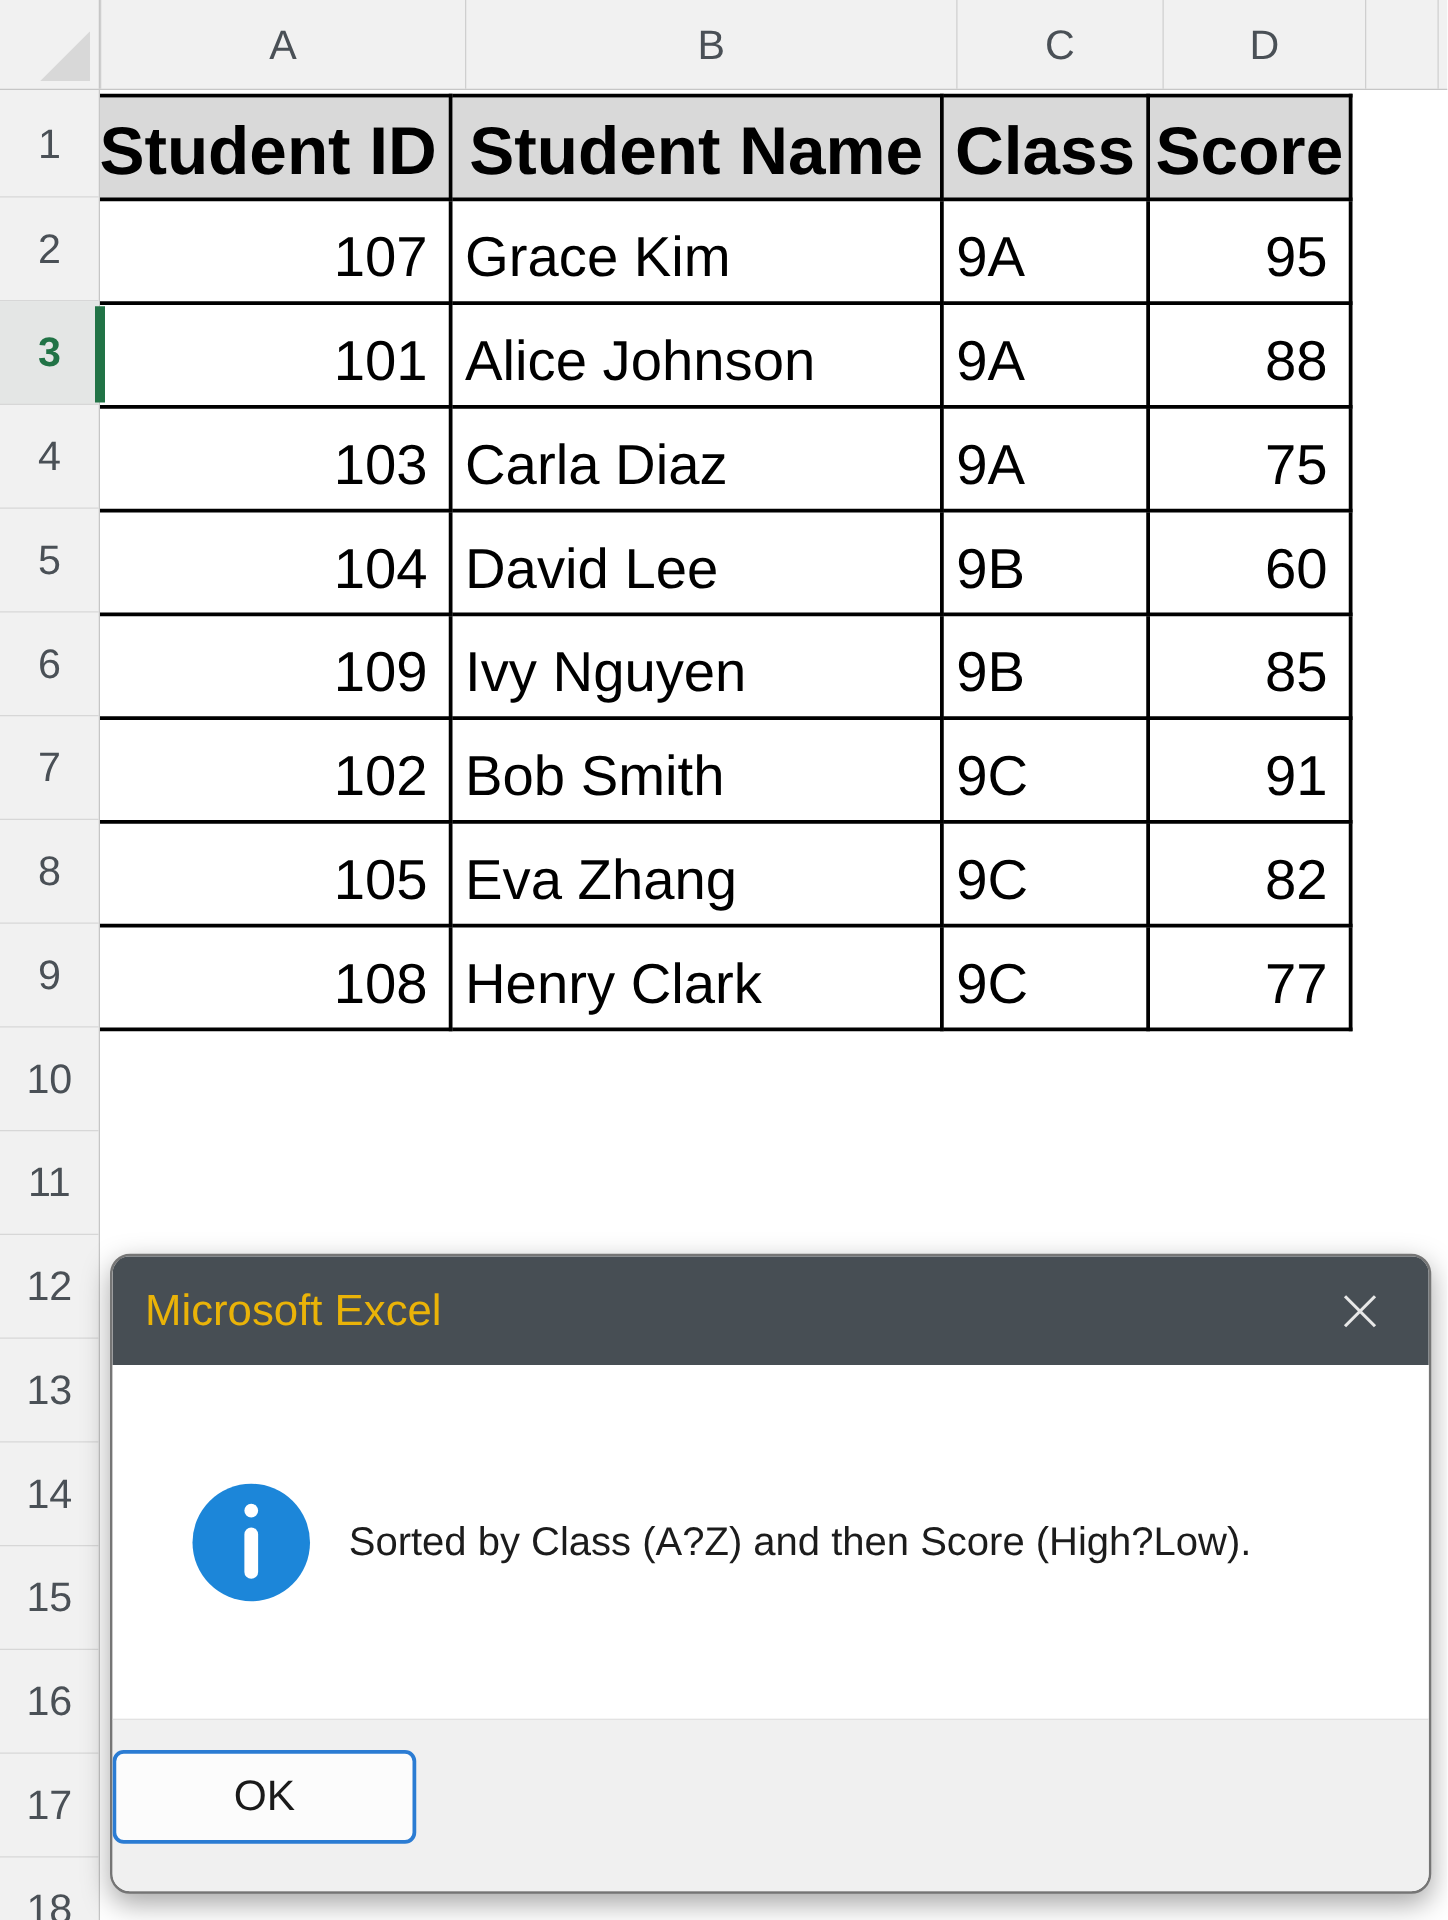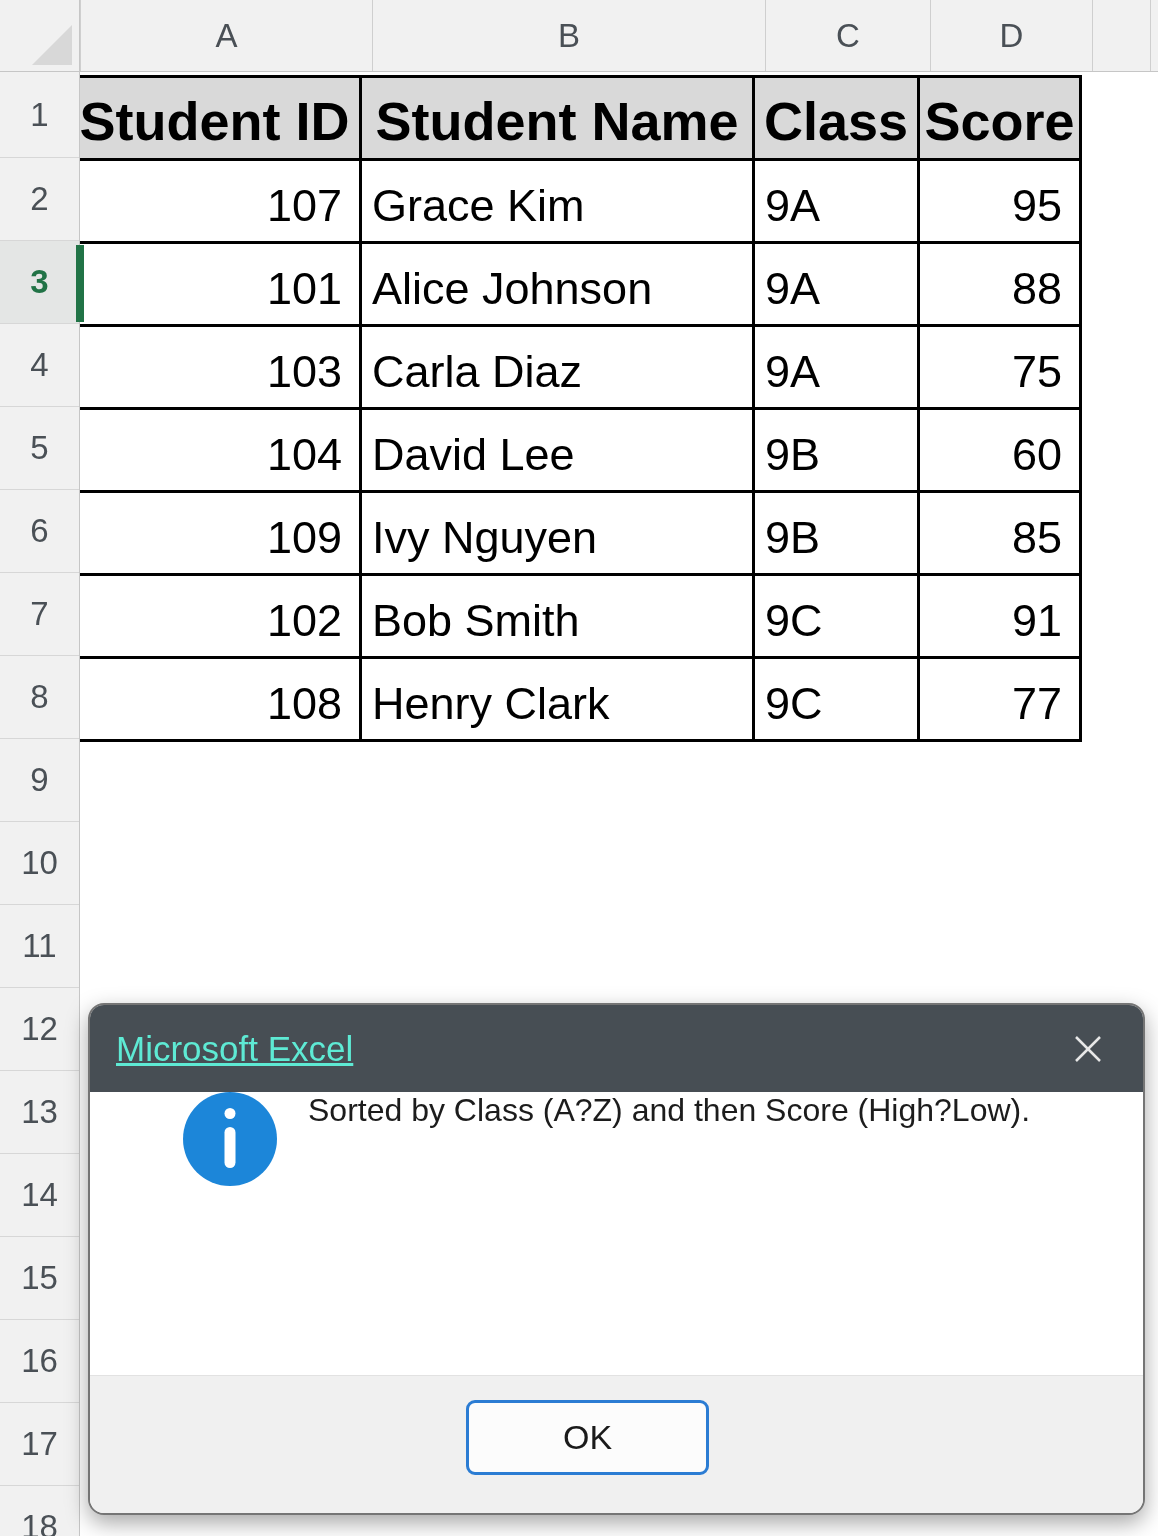--- a/index.html
+++ b/index.html
@@ -44,32 +44,32 @@
 
   .active-accent{position:absolute;left:76px;top:245px;width:8px;height:77px;
     background:#217346;z-index:3;}
 
   
   .dialog{position:absolute;left:88px;top:1003px;width:1057px;height:512px;
     border:2px solid #757575;border-radius:16px;box-shadow:0 8px 22px rgba(0,0,0,0.35);
     overflow:hidden;display:flex;flex-direction:column;background:#fff;box-sizing:border-box;z-index:10;}
   .dialog-titlebar{flex:0 0 87px;background:#474E54;display:flex;align-items:center;
     padding-left:26px;}
-  .dialog-title{color:#5eead4;font-size:35px;text-decoration:underline;}
+  .dialog-title{color:#eab308;font-size:35px;}
   .dialog-close{margin-left:auto;margin-right:28px;width:54px;height:54px;
     display:flex;align-items:center;justify-content:center;cursor:default;}
-  .dialog-body{flex:1;background:#ffffff;display:flex;align-items:flex-start;padding-left:93px;}
+  .dialog-body{flex:1;background:#ffffff;display:flex;align-items:center;padding-left:64px;}
   .info-icon{width:94px;height:94px;border-radius:50%;background:#1C86D9;position:relative;flex:0 0 auto;}
   .info-dot{position:absolute;left:50%;top:16px;width:11px;height:11px;border-radius:50%;
     background:#fff;transform:translateX(-50%);}
   .info-stem{position:absolute;left:50%;top:35px;width:11px;height:41px;border-radius:6px;
     background:#fff;transform:translateX(-50%);}
   .dialog-message{margin-left:31px;font-size:32px;color:#1C1C1C;}
   .dialog-footer{flex:0 0 137px;background:#F0F0F0;border-top:1px solid #E2E2E2;
-    display:flex;align-items:center;justify-content:center;}
+    display:flex;align-items:center;justify-content:flex-start;}
   .ok-button{width:243px;height:75px;margin-right:58px;margin-bottom:14px;
     background:#FCFCFC;border:3px solid #2B7CD3;border-radius:9px;box-sizing:border-box;
     display:flex;align-items:center;justify-content:center;font-size:34px;color:#1A1A1A;
     font-family:"Liberation Sans", sans-serif;}
 </style>
 </head>
 <body>
 
 <div class="col-strip">
   <div class="corner-cell">
@@ -148,20 +148,26 @@
     <td class="txt">9B</td>
     <td class="num">85</td>
   </tr>
   <tr>
     <td class="num">102</td>
     <td class="txt">Bob Smith</td>
     <td class="txt">9C</td>
     <td class="num">91</td>
   </tr>
   <tr>
+    <td class="num">105</td>
+    <td class="txt">Eva Zhang</td>
+    <td class="txt">9C</td>
+    <td class="num">82</td>
+  </tr>
+  <tr>
     <td class="num">108</td>
     <td class="txt">Henry Clark</td>
     <td class="txt">9C</td>
     <td class="num">77</td>
   </tr>
 </tbody>
   </table>
 
 <div class="active-accent"></div>
 

